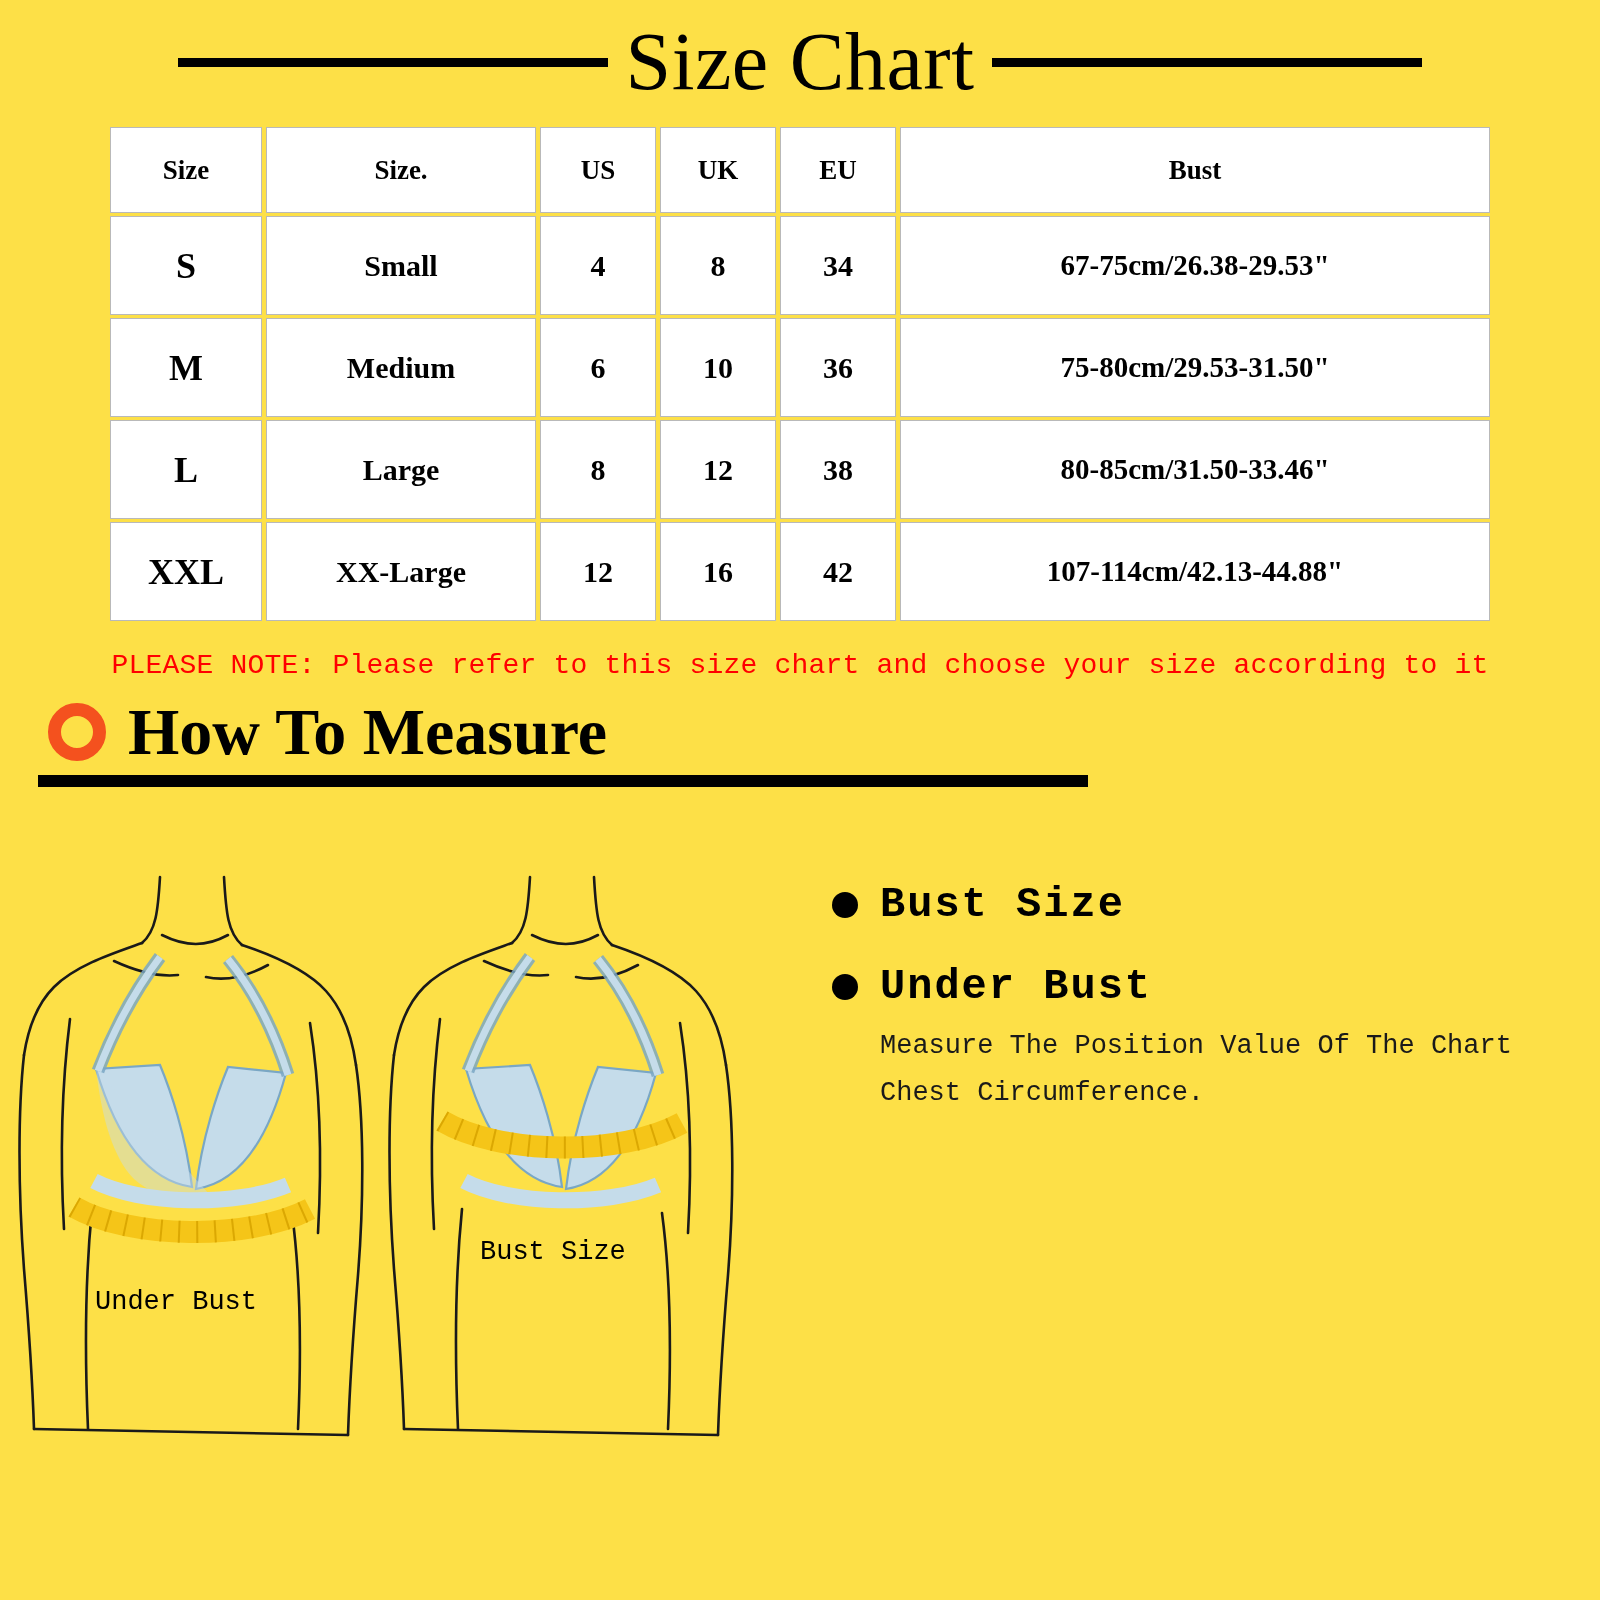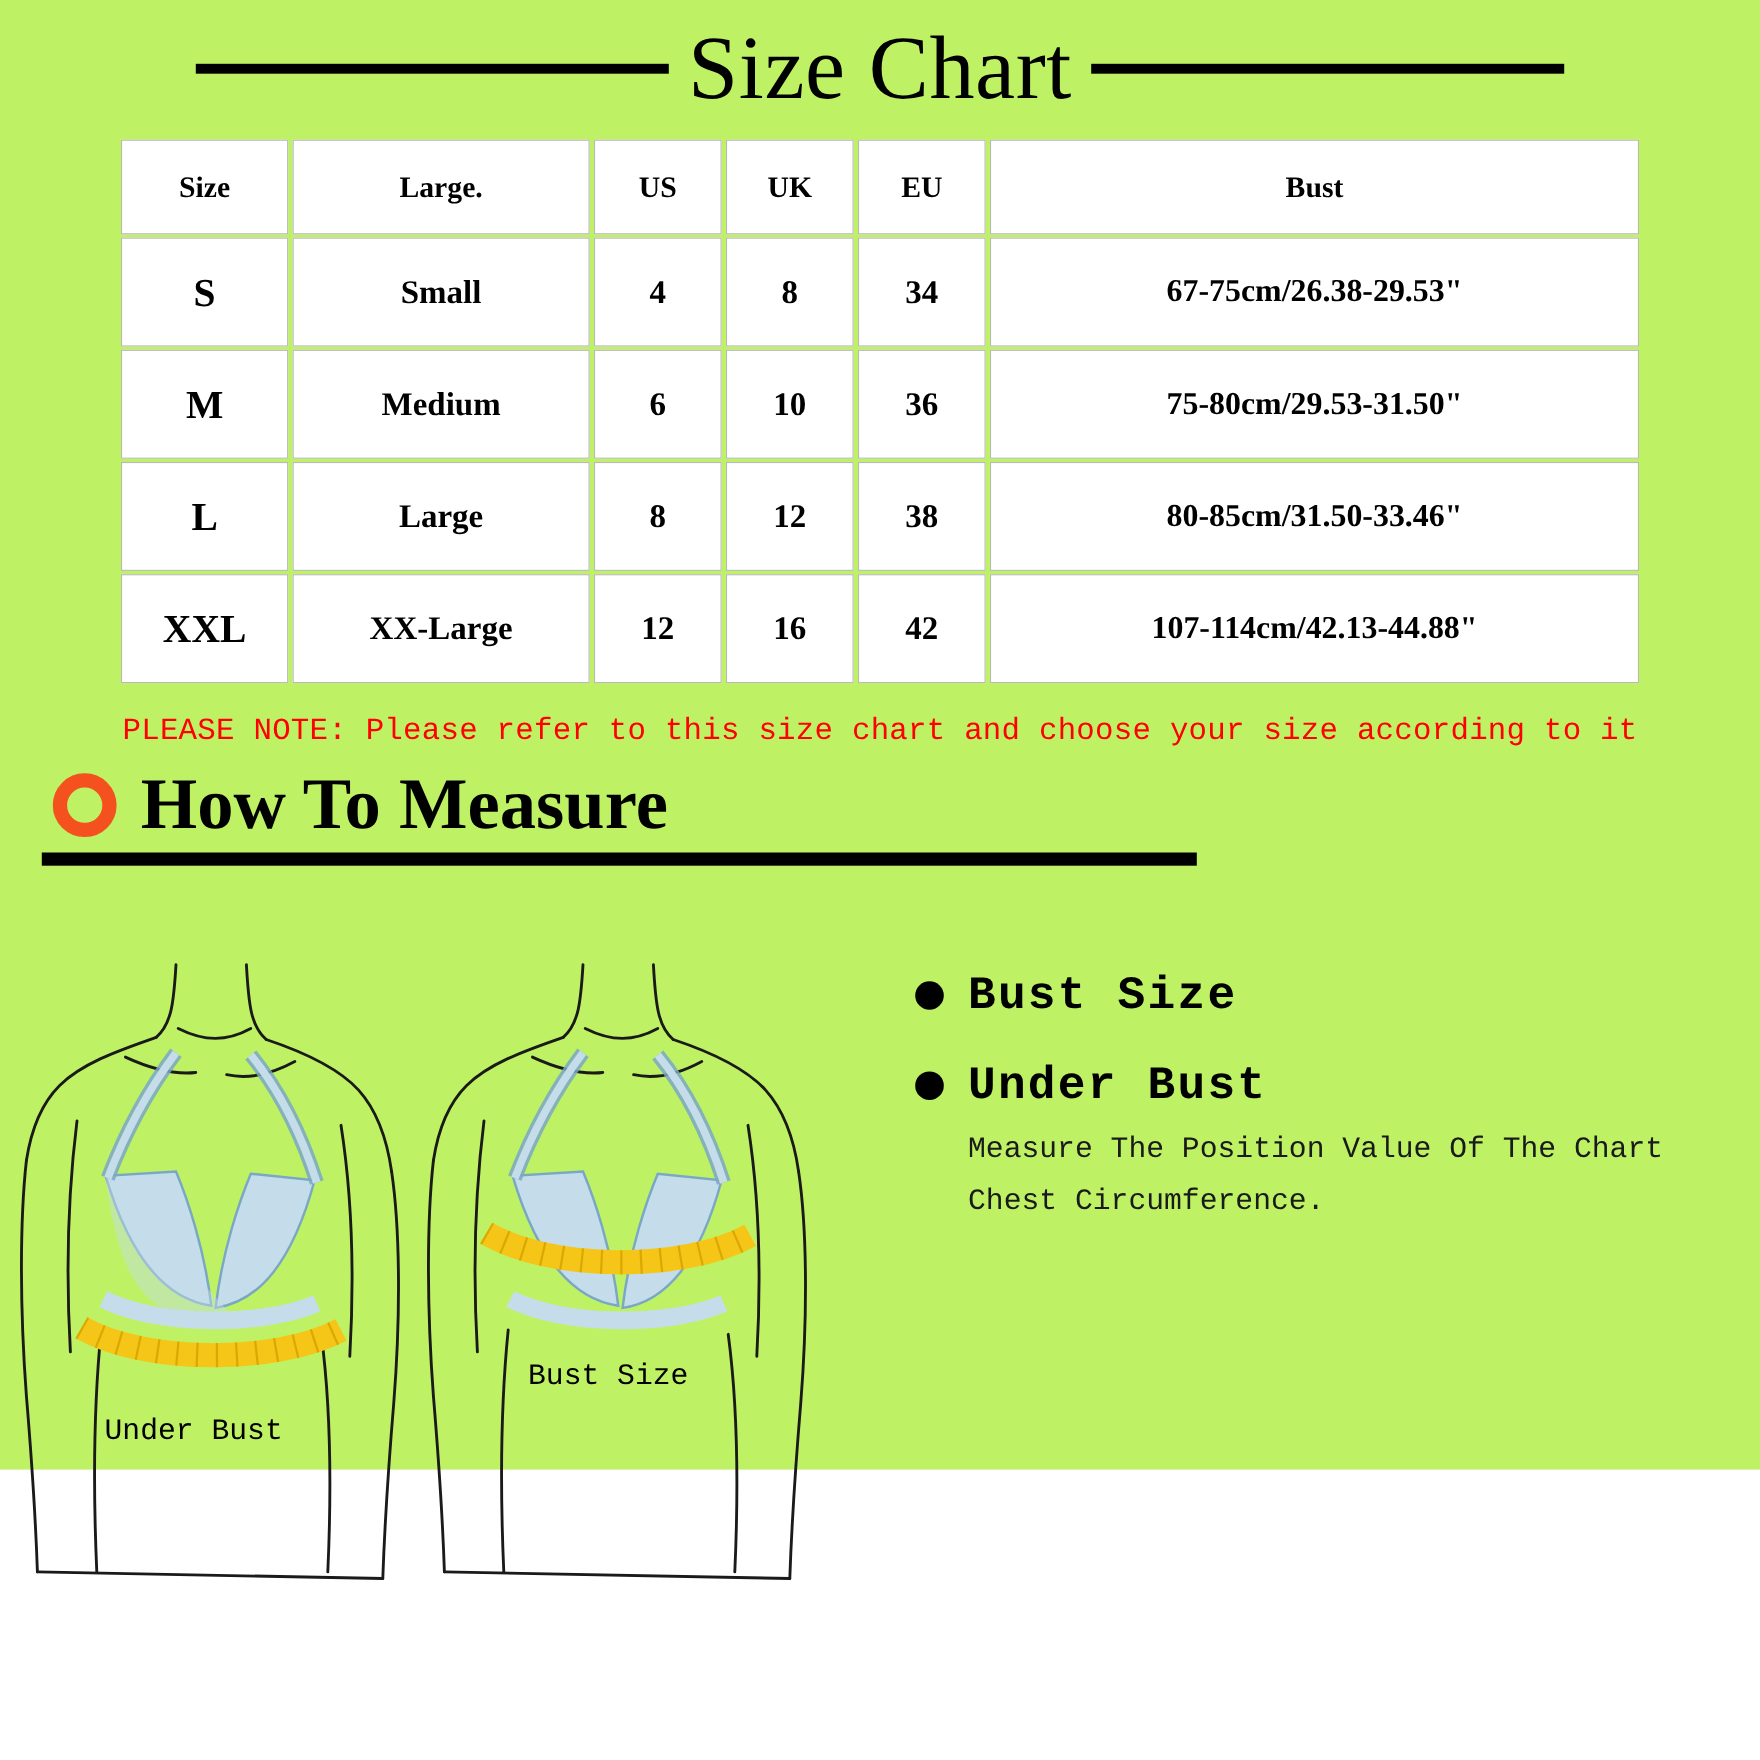--- a/index.html
+++ b/index.html
@@ -5,22 +5,22 @@
   * { box-sizing: border-box; }
   html, body {
     margin: 0; padding: 0;
     width: 1600px; height: 1600px;
     background: #ffffff;
     font-family: "Liberation Sans", sans-serif;
     overflow: hidden;
   }
   .page {
     position: relative;
-    width: 1600px; height: 1336px;
-    background: #bef264;
+    width: 1600px; height: 1600px;
+    background: #fde047;
   }
 
   
   .title-row {
     display: flex;
     align-items: center;
     justify-content: center;
     padding-top: 14px;
     height: 110px;
   }
@@ -195,21 +195,21 @@
         <col class="c-size">
           <col class="c-size2">
           <col class="c-us">
           <col class="c-uk">
           <col class="c-eu">
           <col class="c-bust">
       </colgroup>
       <thead>
         <tr>
           <th>Size</th>
-          <th>Large.</th>
+          <th>Size.</th>
           <th>US</th>
           <th>UK</th>
           <th>EU</th>
           <th>Bust</th>
         </tr>
       </thead>
       <tbody>
         <tr>
           <td class="cell-size">S</td>
           <td class="cell-size2">Small</td>

